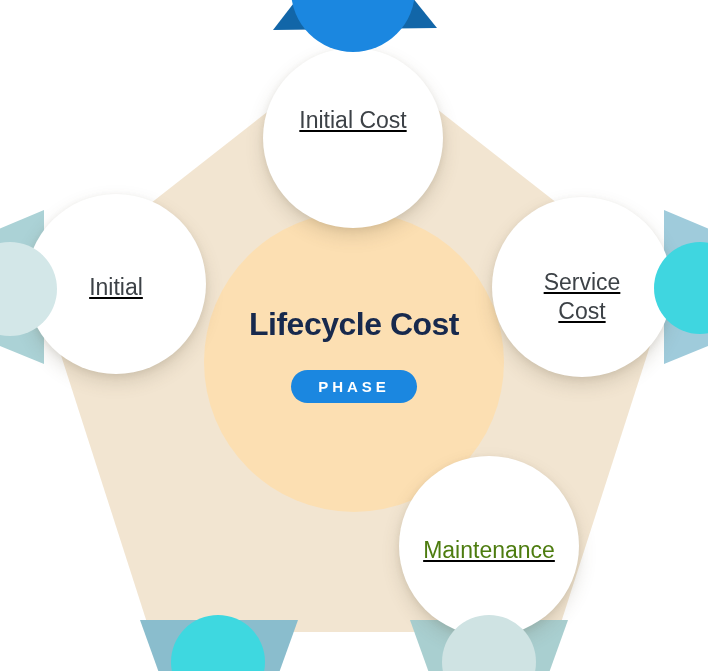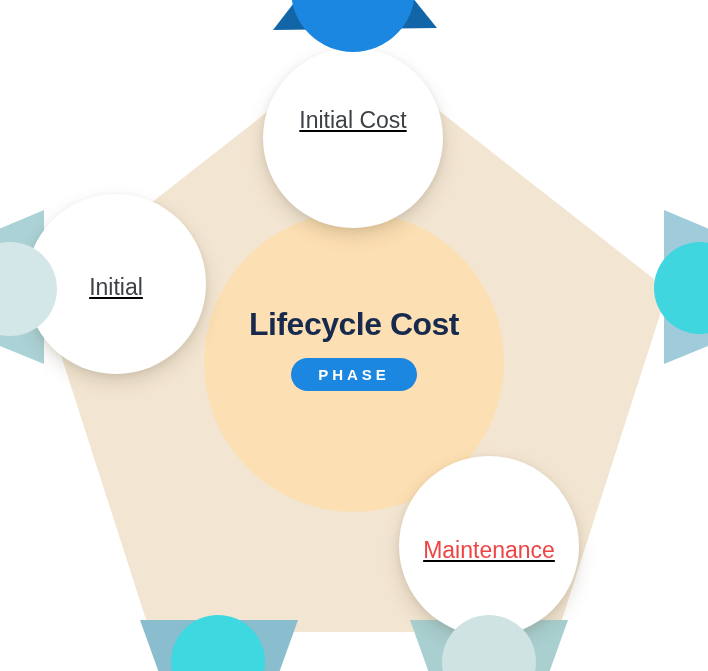--- a/index.html
+++ b/index.html
@@ -35,21 +35,21 @@
   .disc-disposal{left:-37px;top:242px;width:94px;height:94px;}
   .disc-operating{left:171px;top:615px;width:94px;height:94px;}
   .disc-maintenance{left:442px;top:615px;width:94px;height:94px;}
   .center-text{
     position:absolute;left:204px;top:302px;width:300px;text-align:center;
   }
   .center-title{
     font-size:32px;line-height:44px;font-weight:bold;letter-spacing:-0.5px;
   }
   .phase-pill{
-    display:inline-block;margin-top:12px;padding:8px 27px;border-radius:17px;
+    display:inline-block;margin-top:24px;padding:8px 27px;border-radius:17px;
     font-size:15px;font-weight:bold;letter-spacing:4px;color:#ffffff;
   }
 </style>
 </head>
 <body>
 
 <div id="stage">
 
   <svg id="bg-shapes" viewBox="0 0 708 671">
     <polygon points="354,44 668,290 558,632 150,632 40,290" fill="#f2e5d1"></polygon>
@@ -61,22 +61,25 @@
   </svg>
 
   <div class="center-circle" style="background-color: rgb(252, 223, 178);"></div>
 
   <div class="node-circle node-initial">
     <span class="node-label" style="color: rgb(61, 66, 71);">Initial Cost</span>
   </div>
   <div class="node-circle node-disposal">
     <span class="node-label" style="color: rgb(61, 66, 71);">Initial</span>
   </div>
+  <div class="node-circle node-service">
+    <span class="node-label" style="color: rgb(61, 66, 71);">Service Cost</span>
+  </div>
   <div class="node-circle node-maintenance">
-    <span class="node-label" style="color: #ef4444;">Maintenance</span>
+    <span class="node-label" style="color: #4d7c0f;">Maintenance</span>
   </div>
 
   <div class="accent-disc disc-initial" style="background-color: rgb(27, 135, 224);"></div>
   <div class="accent-disc disc-service" style="background-color: rgb(63, 214, 224);"></div>
   <div class="accent-disc disc-disposal" style="background-color: rgb(211, 231, 232);"></div>
   <div class="accent-disc disc-operating" style="background-color: rgb(62, 216, 224);"></div>
   <div class="accent-disc disc-maintenance" style="background-color: rgb(207, 227, 227);"></div>
 
   <div class="center-text">
     <div class="center-title" style="color: rgb(23, 41, 77);">Lifecycle Cost</div>

